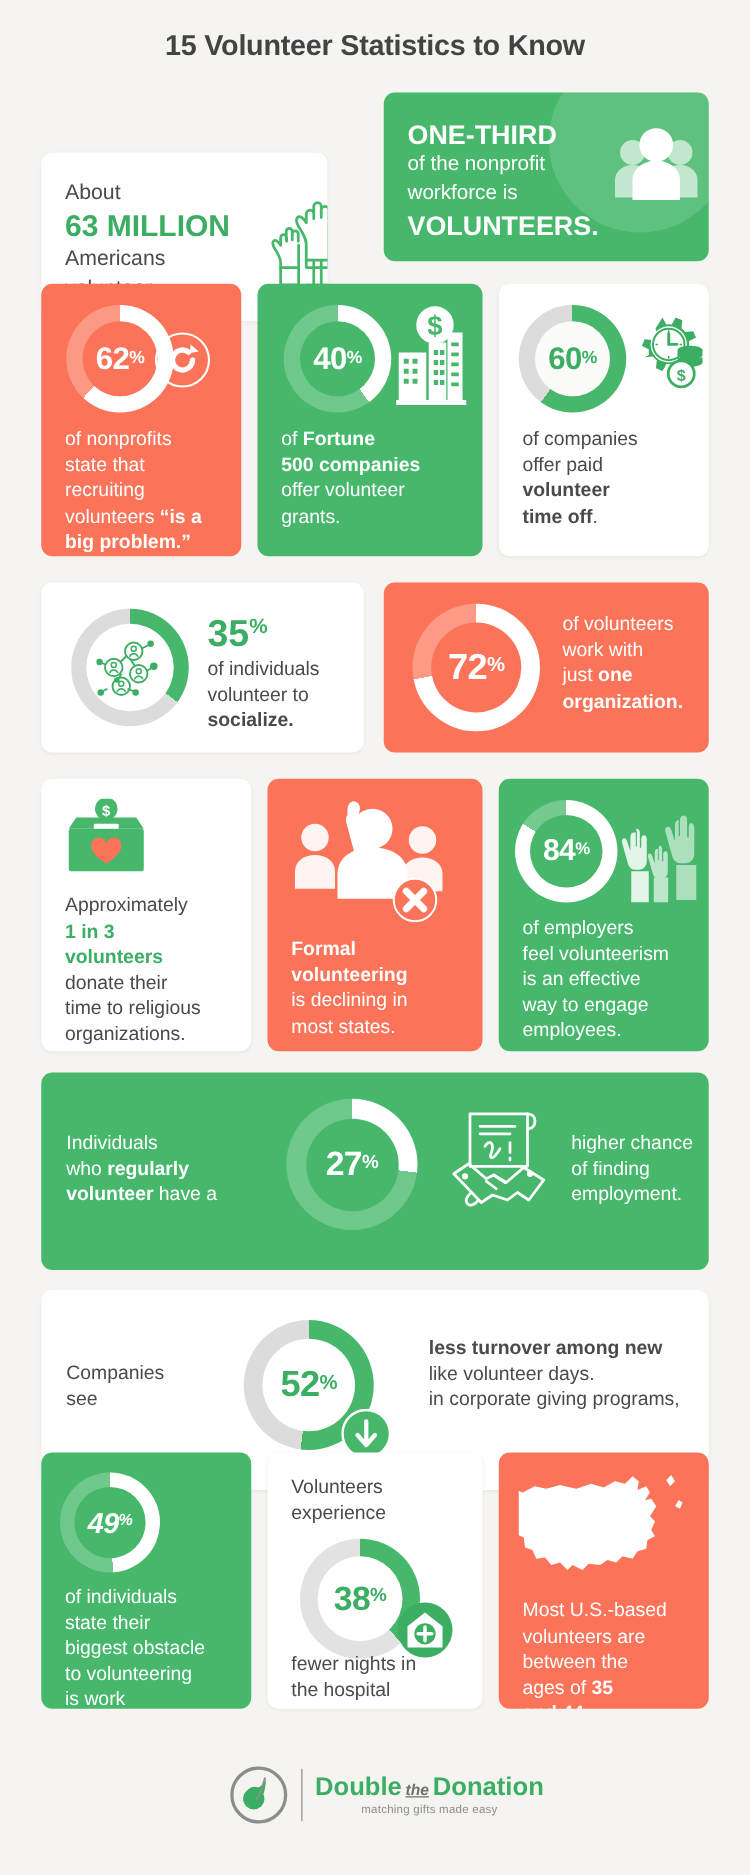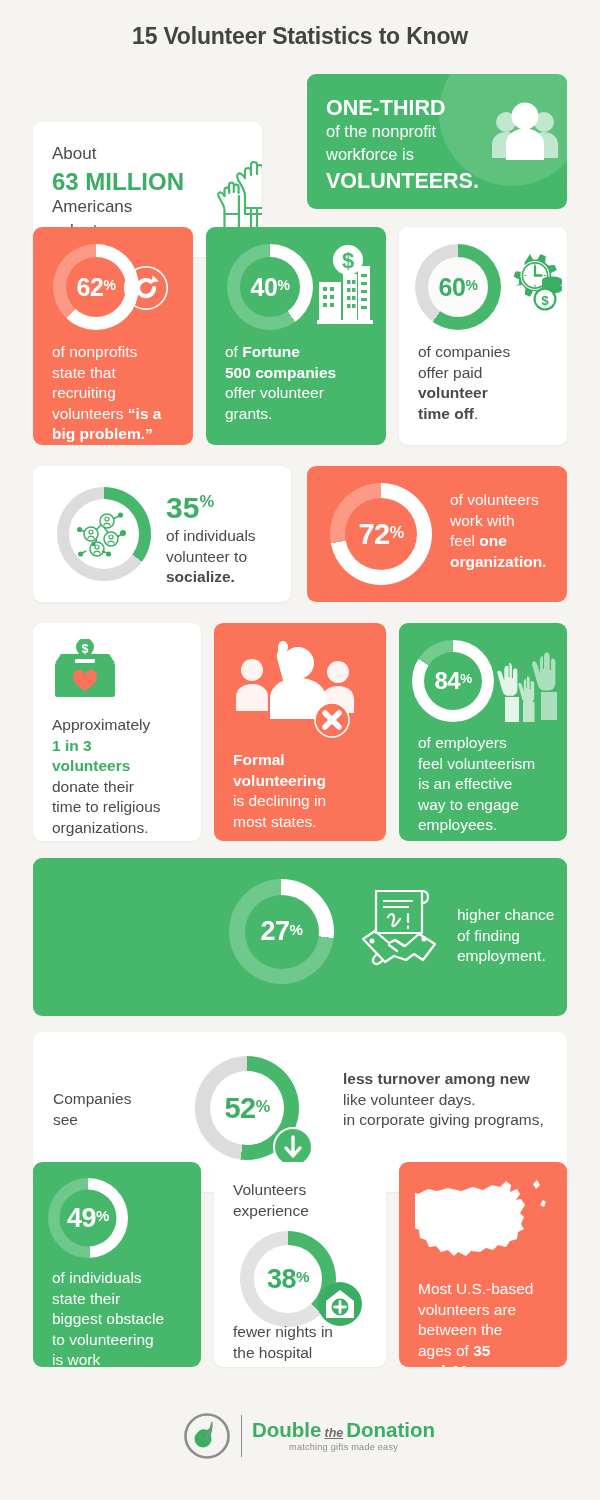--- a/index.html
+++ b/index.html
@@ -255,21 +255,21 @@
                 background: conic-gradient(#ffffff 0% 72%, rgba(255,255,255,0.28) 72% 100%);">
       <div class="hole" style="width:72px; height:72px; background:#fb7358;"></div>
       <div class="lab t-white" style="font-size:29px;">
         <span>72</span>
           <sup>%</sup>
       </div>
     </div>
     <div class="txt t-white" style="left:143px; top:24px; font-size:15.5px;">
       <div>of volunteers</div>
       <div>work with</div>
-      <div><span>feel </span><b>one</b></div>
+      <div><span>just </span><b>one</b></div>
       <div class="b">organization.</div>
     </div>
   </div>
 
   <div class="card white" style="left:33px; top:623px; width:168px; height:218px;">
     <div class="icon" style="left:18px; top:16px; width:68px; height:66px;">
       <svg viewBox="0 0 68 66">
         <path d="M4 24h60l-6-9H10z" fill="#47b86b"></path>
         <rect x="4" y="24" width="60" height="34" rx="2" fill="#47b86b"></rect>
         <rect x="24" y="20" width="20" height="4" rx="1" fill="#ffffff"></rect>
@@ -339,20 +339,25 @@
     <div class="txt t-white" style="left:19px; top:110px; font-size:15.5px;">
       <div>of employers</div>
       <div>feel volunteerism</div>
       <div>is an effective</div>
       <div>way to engage</div>
       <div>employees.</div>
     </div>
   </div>
 
   <div class="card green" style="left:33px; top:858px; width:534px; height:158px;">
+    <div class="txt t-white" style="left:20px; top:47px; font-size:15.5px;">
+      <div>Individuals</div>
+      <div><span>who </span><b>regularly</b></div>
+      <div><b>volunteer</b><span> have a</span></div>
+    </div>
     <div class="donut" style="left:196px; top:21px; width:105px; height:105px;
                 background: conic-gradient(#ffffff 0% 27%, rgba(255,255,255,0.22) 27% 100%);">
       <div class="hole" style="width:74px; height:74px; background:#47b86b;"></div>
       <div class="lab t-white" style="font-size:27px;">
         <span>27</span>
           <sup>%</sup>
       </div>
     </div>
     <div class="icon" style="left:325px; top:27px; width:82px; height:92px;">
       <svg viewBox="0 0 82 92" fill="none" stroke="#ffffff" stroke-width="2.2" stroke-linejoin="round" stroke-linecap="round">
@@ -398,21 +403,21 @@
       <div class="b">less turnover among new</div>
       <div>like volunteer days.</div>
       <div>in corporate giving programs,</div>
     </div>
   </div>
 
   <div class="card green" style="left:33px; top:1162px; width:168px; height:205px;">
     <div class="donut" style="left:15px; top:16px; width:80px; height:80px;
                 background: conic-gradient(#ffffff 0% 49%, rgba(255,255,255,0.22) 49% 100%);">
       <div class="hole" style="width:57px; height:57px; background:#47b86b;"></div>
-      <div class="lab t-white" style="font-size:27px;">
+      <div class="lab t-white" style="font-size:23px;font-style:italic;">
         <span>49</span>
           <sup>%</sup>
       </div>
     </div>
     <div class="txt t-white" style="left:19px; top:106px; font-size:15.5px;">
       <div>of individuals</div>
       <div>state their</div>
       <div>biggest obstacle</div>
       <div>to volunteering</div>
       <div>is work</div>

